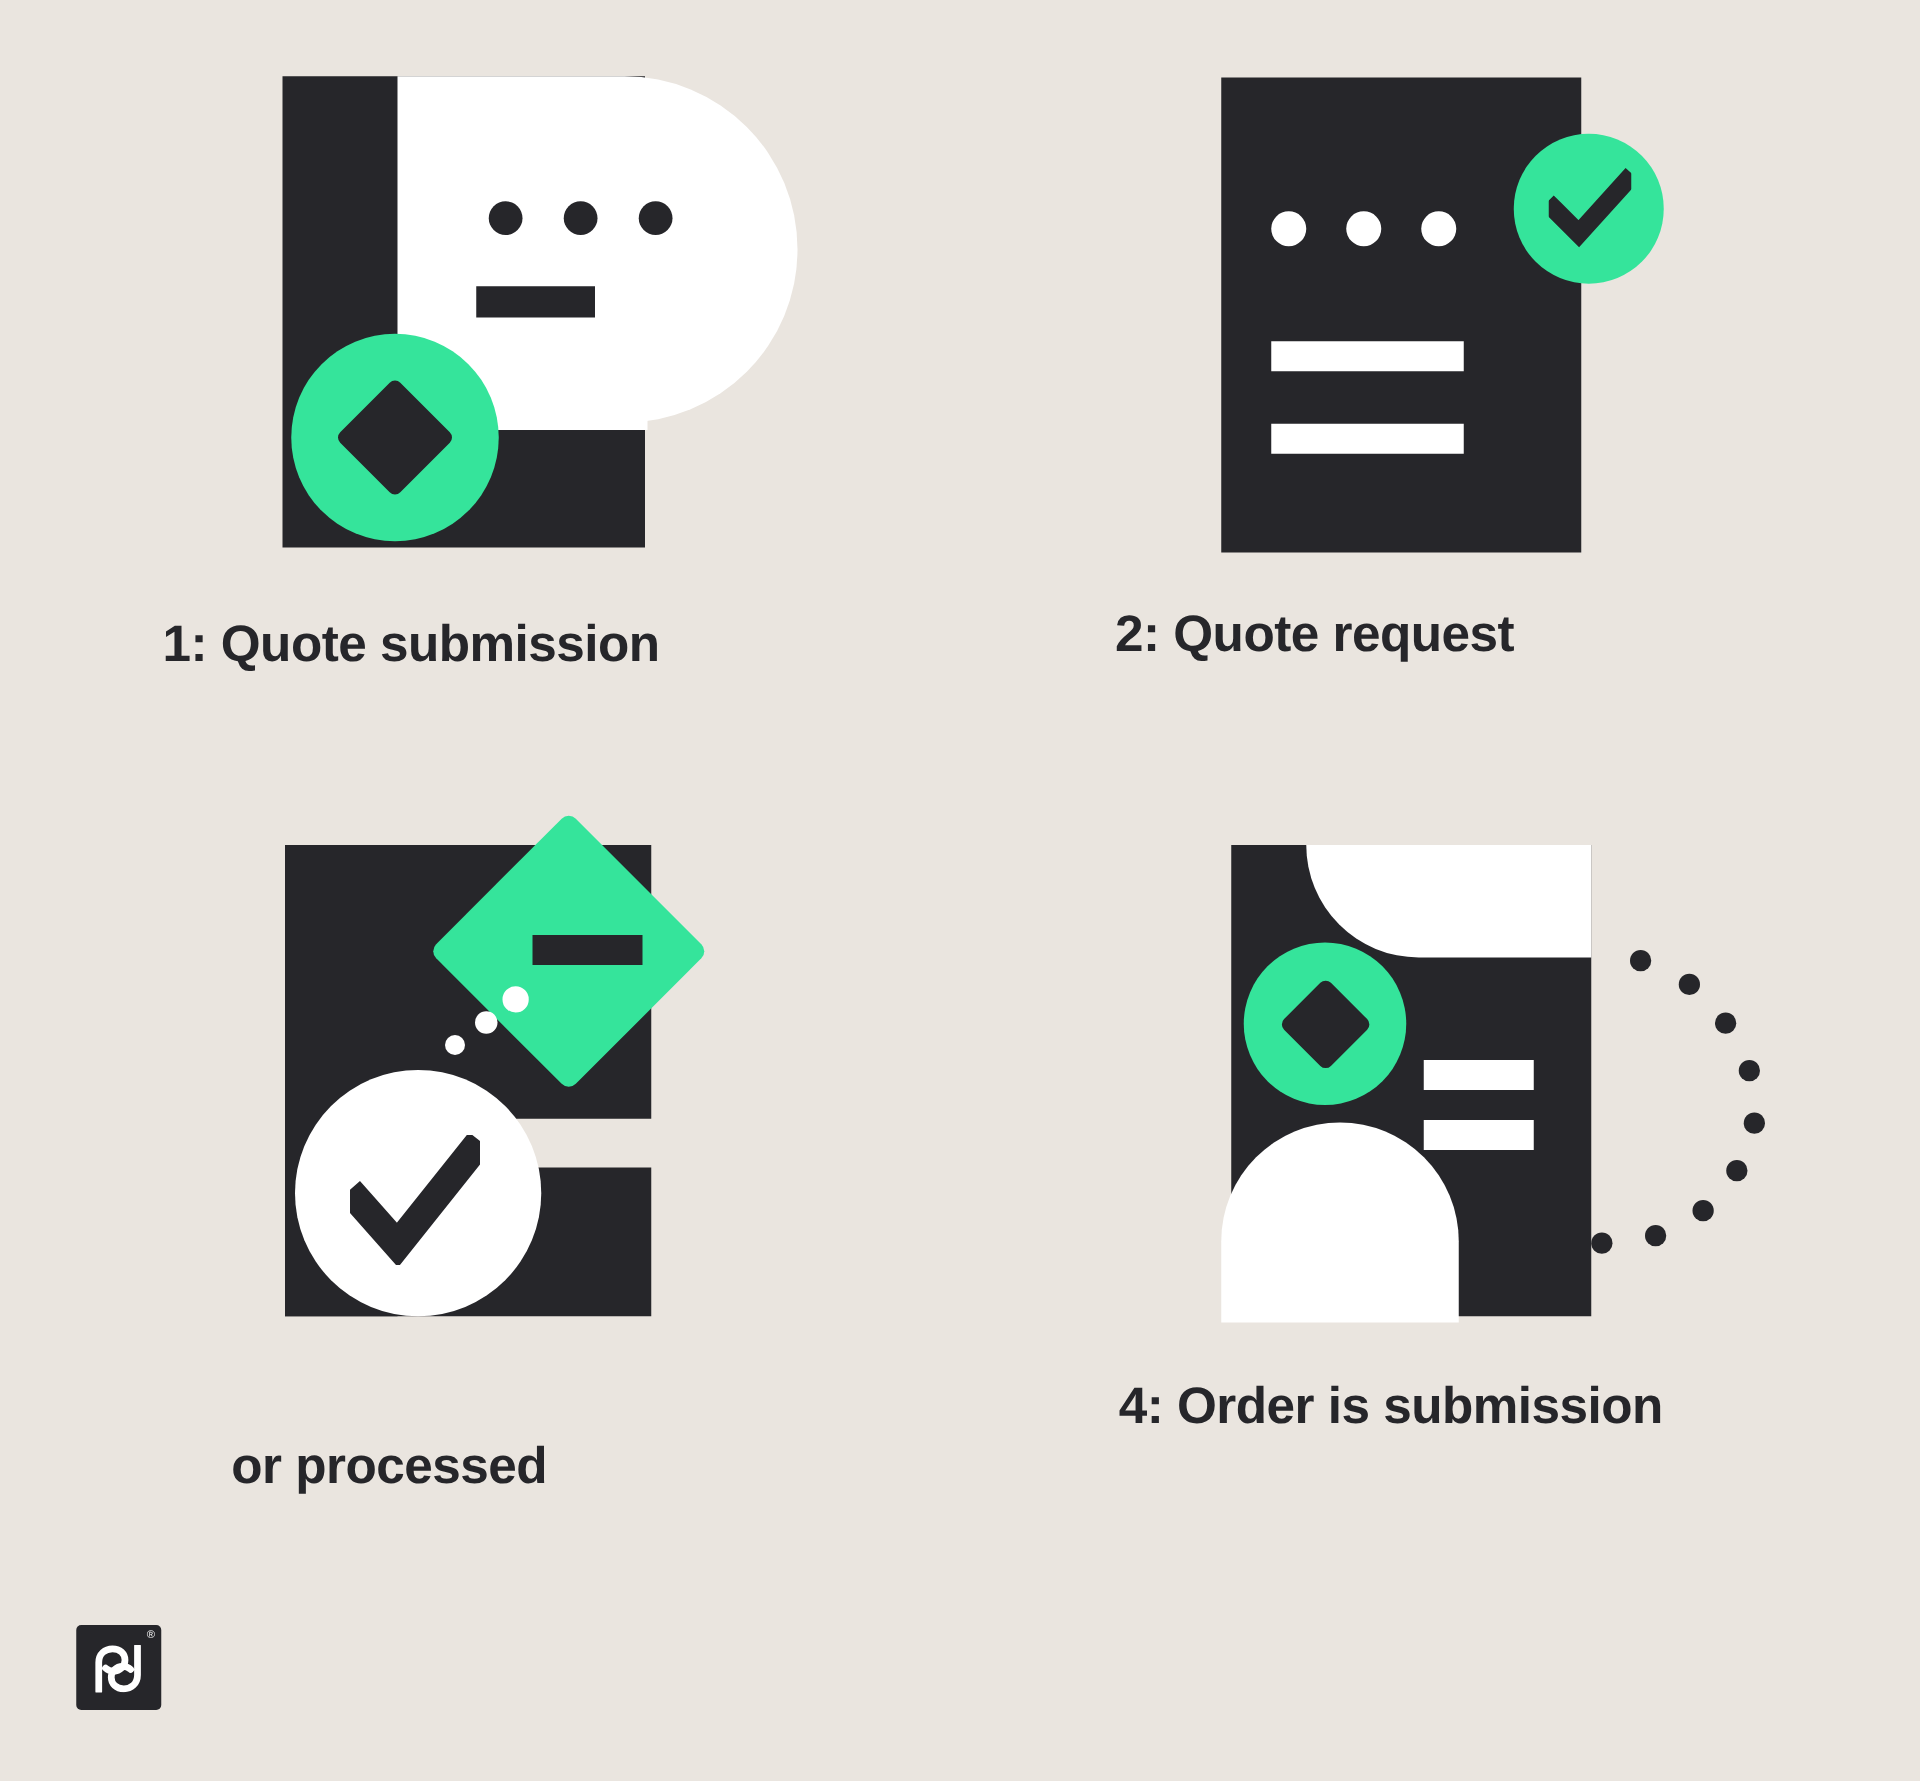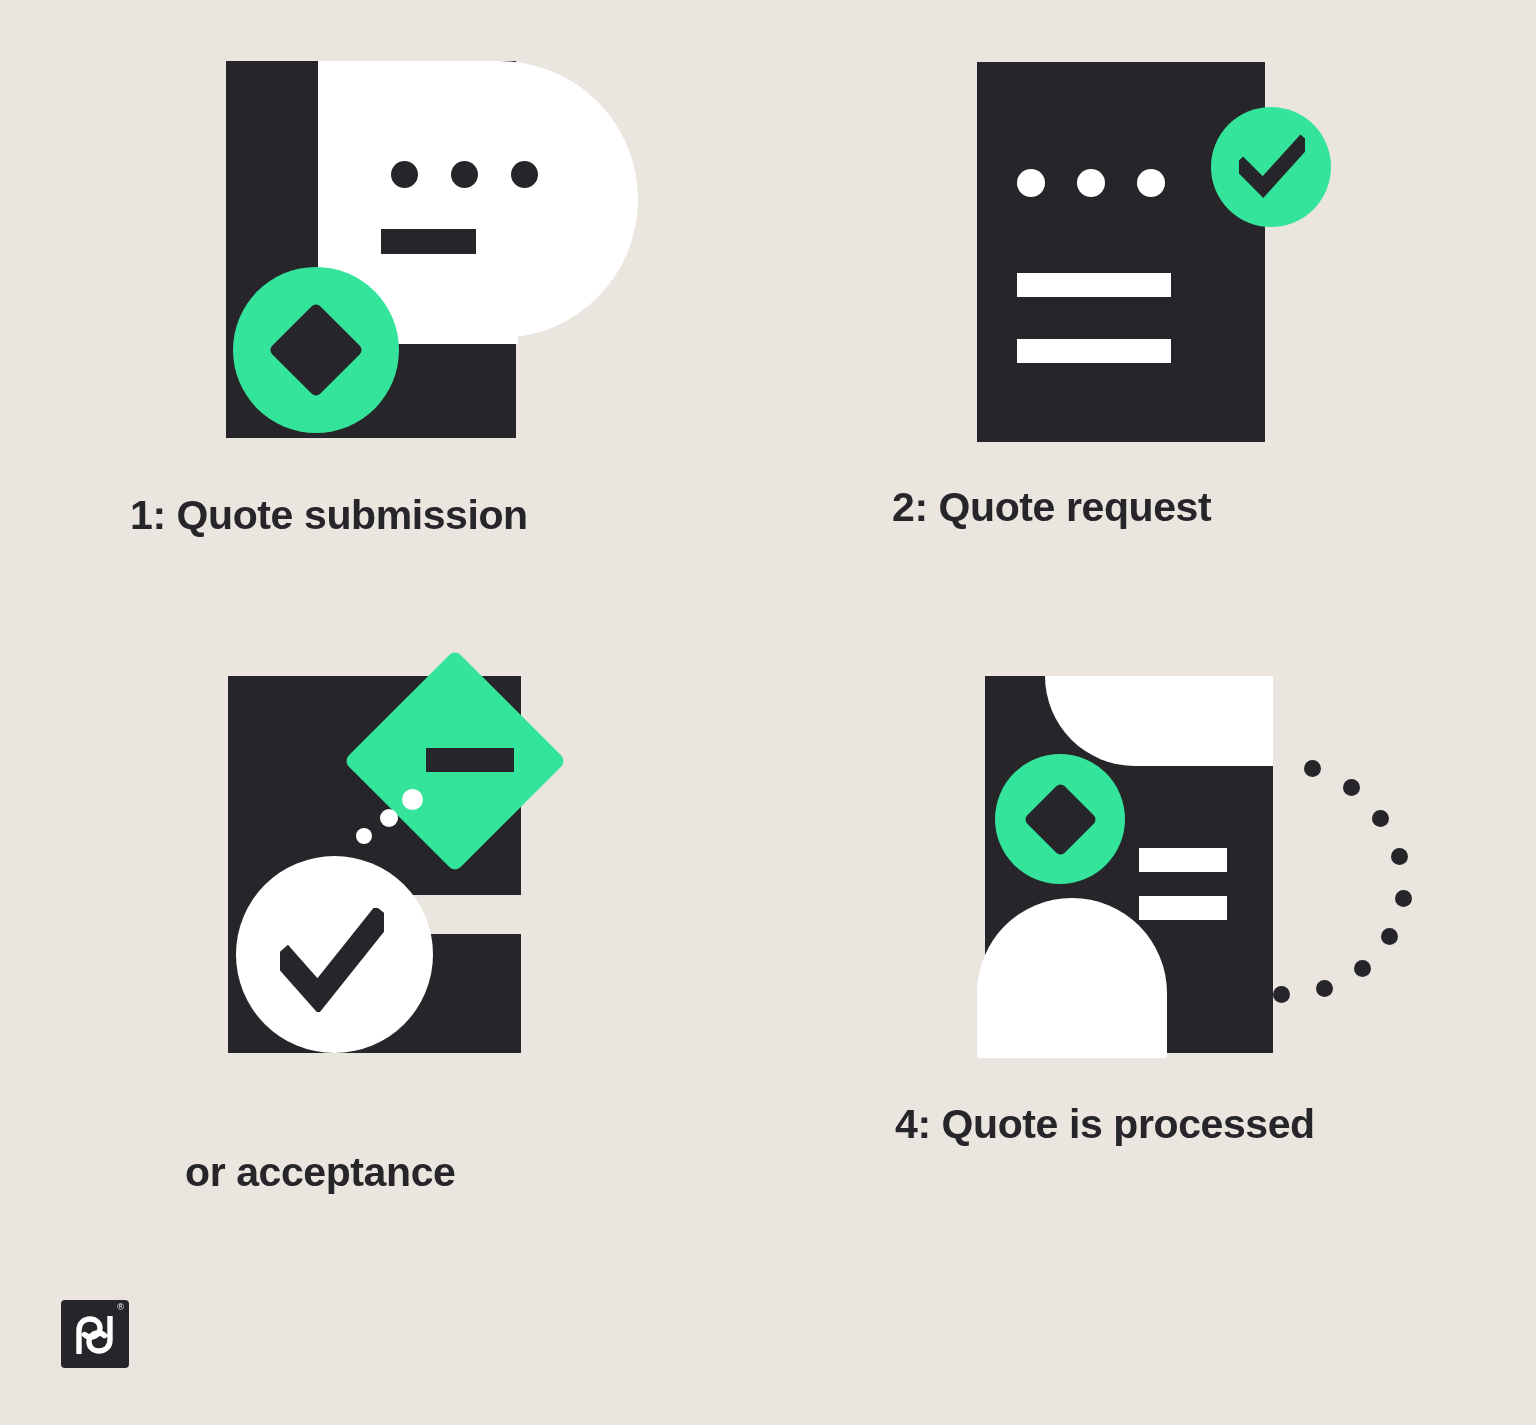--- a/index.html
+++ b/index.html
@@ -235,21 +235,21 @@
       <div class="bar-dark minus"></div>
       <div class="dot-white tdot t1"></div>
       <div class="dot-white tdot t2"></div>
       <div class="dot-white tdot t3"></div>
       <div class="circle-white cwhite"></div>
       <svg class="check" viewBox="0 0 104 104">
         <path d="M7 53 L38 88 L97 14" fill="none" stroke="#26262A" stroke-width="23" stroke-linecap="square" stroke-linejoin="miter"></path>
       </svg>
     </div>
 
-    <div class="step-label" style="left:-95px; top:424px; width:640px;"><br><span style="padding-left:52px;">or acceptance</span></div>
+    <div class="step-label" style="left:-95px; top:424px; width:640px;"><br><span style="padding-left:52px;">or processed</span></div>
   </div>
 
   <div class="step" style="left:985px; top:676px;">
 
     <div class="step-art" id="art4">
       <div class="sq-dark page"></div>
       <div class="cut-tr"></div>
       <div class="cut-bl"></div>
       <div class="bar-white p-line l1"></div>
       <div class="bar-white p-line l2"></div>
@@ -260,21 +260,21 @@
       <div class="dot-dark arc-dot" style="left:358px; top:103px;"></div>
       <div class="dot-dark arc-dot" style="left:387px; top:134px;"></div>
       <div class="dot-dark arc-dot" style="left:406px; top:172px;"></div>
       <div class="dot-dark arc-dot" style="left:410px; top:214px;"></div>
       <div class="dot-dark arc-dot" style="left:396px; top:252px;"></div>
       <div class="dot-dark arc-dot" style="left:369px; top:284px;"></div>
       <div class="dot-dark arc-dot" style="left:331px; top:304px;"></div>
       <div class="dot-dark arc-dot" style="left:288px; top:310px;"></div>
     </div>
 
-    <div class="step-label" style="left:-90px; top:424px; width:560px;">4: Quote is processed</div>
+    <div class="step-label" style="left:-90px; top:424px; width:560px;">4: Order is submission</div>
   </div>
 
   <div style="position:absolute; left:61px; top:1300px; width:68px; height:68px;">
     <div style="position:absolute; inset:0; background:#26262A; border-radius:4px;"></div>
     <svg style="position:absolute; left:11px; top:16px; width:46px; height:38px;" viewBox="0 0 46 38">
       <path d="M7 37 L7 14 C7 7 12 3 18 3 C24 3 28 7 28 12 C28 17 24 21 19 21 C16 21 14 20 12.5 18.5" fill="none" stroke="#FFFFFF" stroke-width="5.4" stroke-linecap="round"></path>
       <path d="M38 1 L38 24 C38 31 33 35 27 35 C21 35 17 31 17 26 C17 21 21 17 26 17 C29 17 31 18 32.5 19.5" fill="none" stroke="#FFFFFF" stroke-width="5.4" stroke-linecap="round"></path>
     </svg>
     <span style="position:absolute; right:5px; top:3px; color:#FFFFFF; font-size:9px; line-height:9px;">®</span>
   </div>

